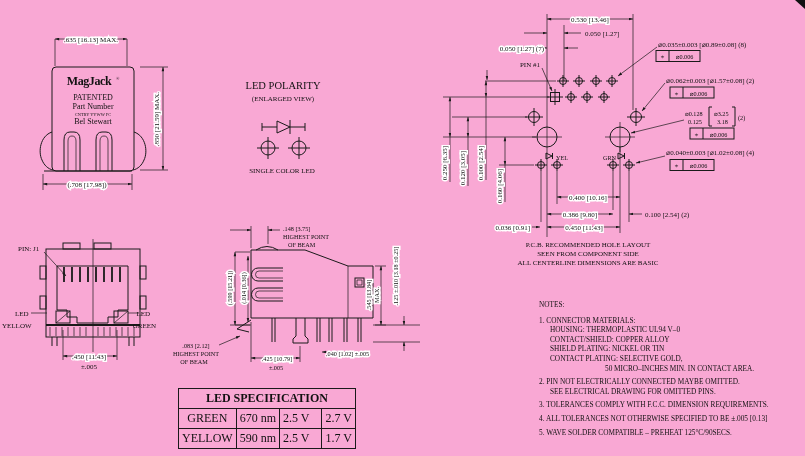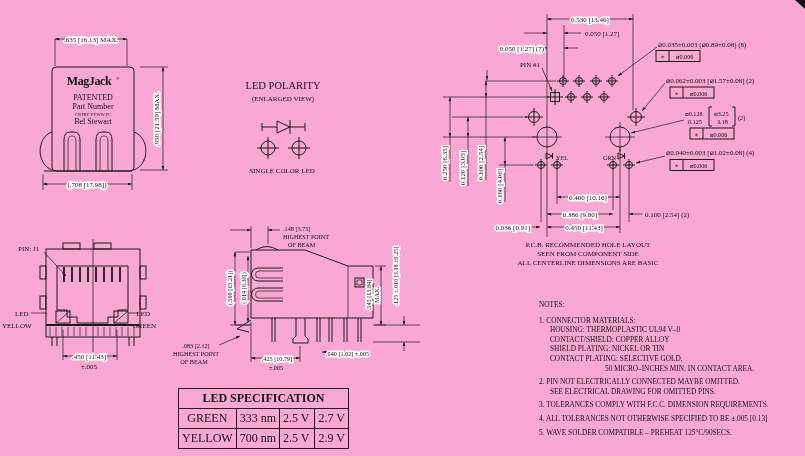--- a/index.html
+++ b/index.html
@@ -18,21 +18,21 @@
   .hl{paint-order:stroke;stroke:#fff;stroke-width:3px;}
   .mid{text-anchor:middle;}
   .end{text-anchor:end;}
   .spec-table{position:absolute;left:178px;top:388px;}
   .spec-table table{border-collapse:collapse;}
   .spec-table th,.spec-table td{border:1px solid #1a1a1a;font-size:12px;font-weight:normal;
      text-align:center;padding:2px 3px;white-space:nowrap;color:#111;}
   .spec-table .ttl{font-weight:bold;height:11px;}
   .spec-table .c0{width:72px;} .spec-table .c1{width:58px;} .spec-table .c2{width:82px;}
   .spec-table .c3{width:42px;}
-  .spec-table .rt{text-align:right;padding-right:5px;}
+  .spec-table .rt{text-align:right;padding-right:12px;}
   .notes{position:absolute;left:539px;top:300px;width:268px;font-size:7.3px;line-height:9.6px;
      white-space:nowrap;color:#111;}
   .notes .ttl{margin-bottom:6px;}
   .notes .itm{margin-top:4px;}
   .notes .ind1{margin-left:11px;}
   .notes .ind2{margin-left:66px;}
 </style>
 </head>
 <body>
 
@@ -319,29 +319,29 @@
 </svg>
 
 <div class="spec-table">
   <table>
     <tbody>
           <tr>
             <th colspan="4" class="ttl">LED SPECIFICATION</th>
           </tr>
     <tr>
       <td>GREEN</td>
-      <td>333 nm</td>
+      <td>670 nm</td>
       <td class="rt">2.5 V</td>
       <td>2.7 V</td>
     </tr>
     <tr>
       <td>YELLOW</td>
-      <td>700 nm</td>
+      <td>590 nm</td>
       <td class="rt">2.5 V</td>
-      <td>2.9 V</td>
+      <td>1.7 V</td>
     </tr>
   </tbody>
       </table>
 </div>
 
 <div class="notes">
   <div class="ttl">NOTES:</div>
   <div class="itm">1. CONNECTOR MATERIALS:</div>
   <div class="ind1">HOUSING:   THERMOPLASTIC UL94 V–0</div>
   <div class="ind1">CONTACT/SHIELD:   COPPER ALLOY</div>

